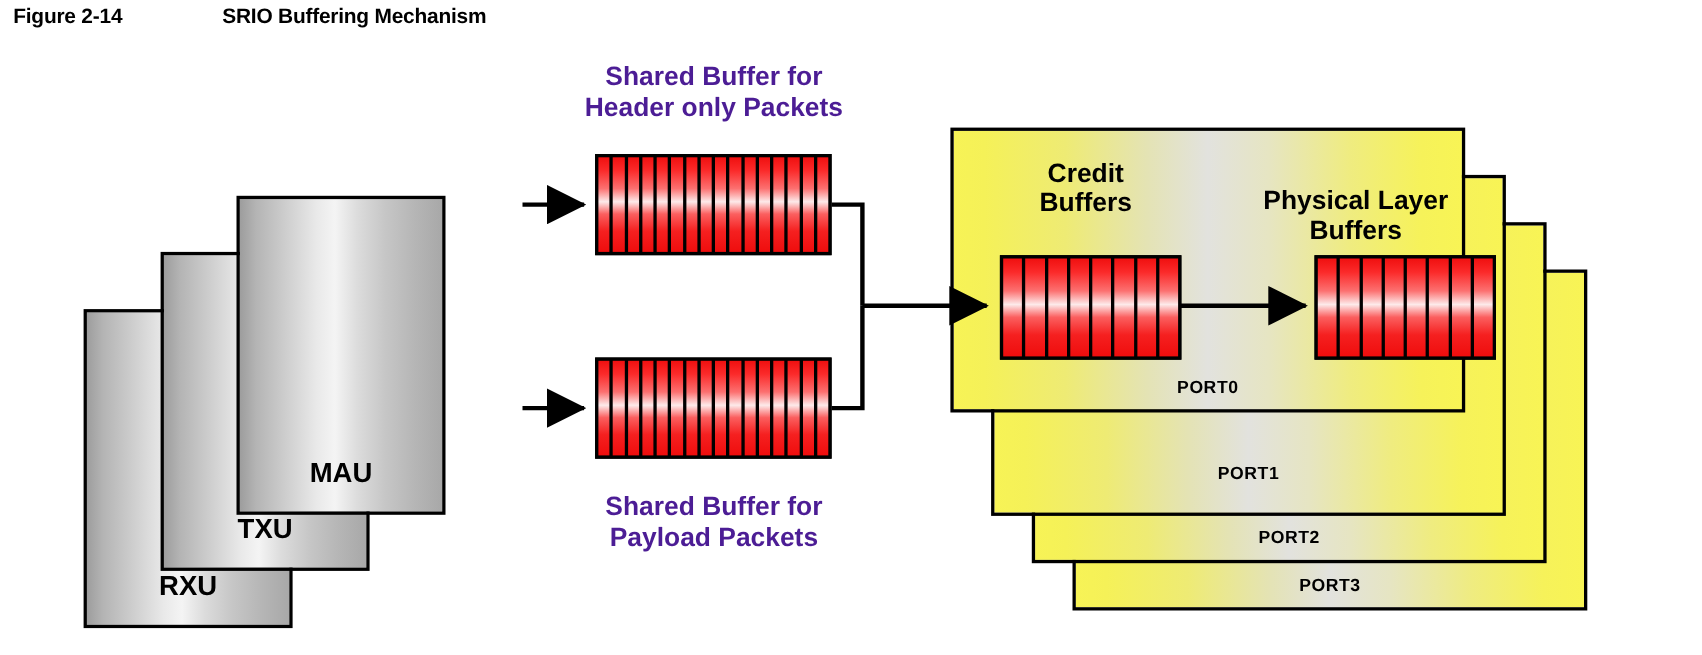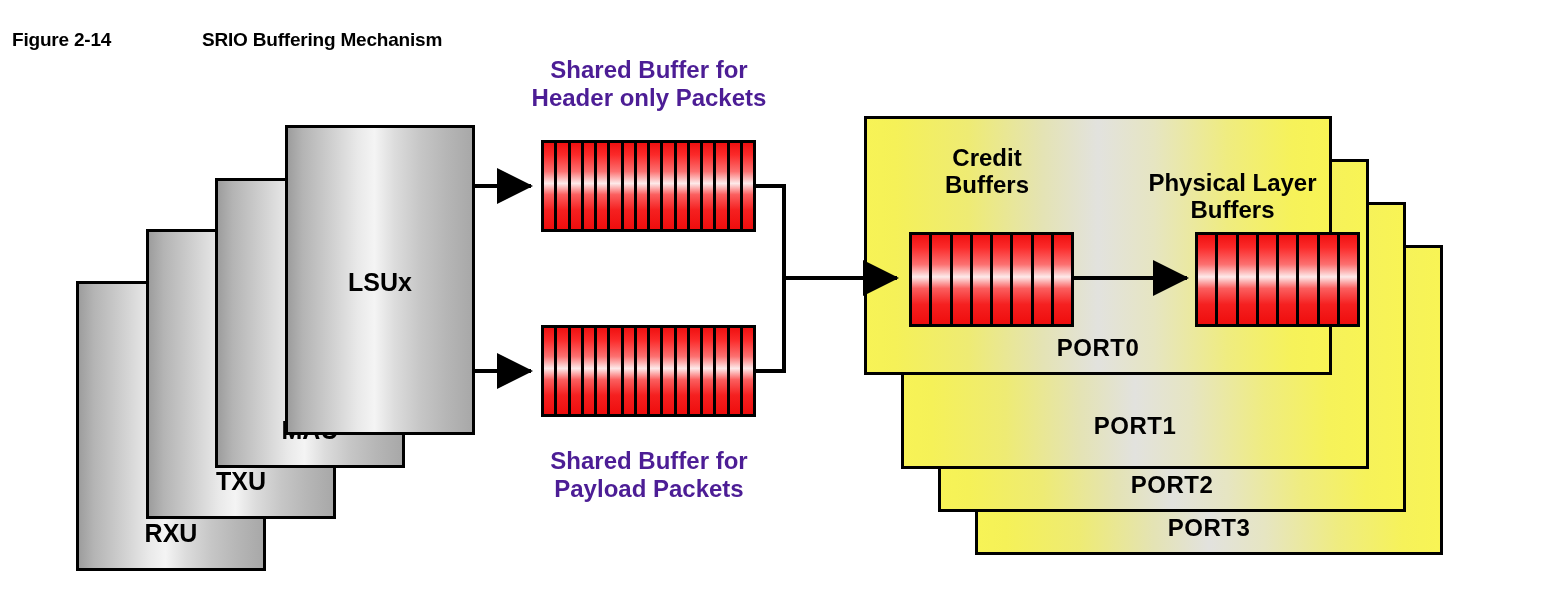--- a/index.html
+++ b/index.html
@@ -22,21 +22,21 @@
   .fig-caption {
     position: absolute;
     top: 5px;
     left: 12px;
     font-size: 19px;
     font-weight: bold;
     color: #000000;
     letter-spacing: -0.2px;
     white-space: nowrap;
   }
-  .fig-caption .fig-num { display: inline-block; width: 190px; margin-top: 24px; }
+  .fig-caption .fig-num { display: inline-block; width: 190px; }
   .label-bold {
     position: absolute;
     font-weight: bold;
     color: #4c1d95;
     text-align: center;
     line-height: 1.15;
     white-space: pre-line;
   }
 
   
@@ -110,21 +110,21 @@
         #e6e5c2 62%,
         #efec80 78%,
         #f6f25a 92%,
         #f8f455 100%);
   }
   .port-label {
     position: absolute;
     left: 0;
     right: 0;
     text-align: center;
-    font-size: 24px;
+    font-size: 16px;
     font-weight: bold;
     color: #000;
     letter-spacing: 0.5px;
   }
 
   
   #wires {
     position: absolute;
     top: 0; left: 0;
     width: 1547px;
@@ -198,23 +198,20 @@
   </div>
 
   <div class="unit-box" style="left:146px; top:229px; width:190px; height:290px;">
     <div class="unit-label">TXU</div>
   </div>
 
   <div class="unit-box" style="left:215px; top:178px; width:190px; height:290px;">
     <div class="unit-label">MAU</div>
   </div>
 
-  <div class="unit-box" style="left:285px; top:125px; width:190px; height:310px;">
-    <div class="unit-label lsux">LSUx</div>
-  </div>
 
   <div class="label-bold" style="left:499px; top:56px; width:300px; font-size:24px;">Shared Buffer for
 Header only Packets</div>
 
   <div class="buffer" style="left:541px; top:140px; width:215px; height:92px;">
     <div class="cell"></div>
     <div class="cell"></div>
     <div class="cell"></div>
     <div class="cell"></div>
     <div class="cell"></div>

